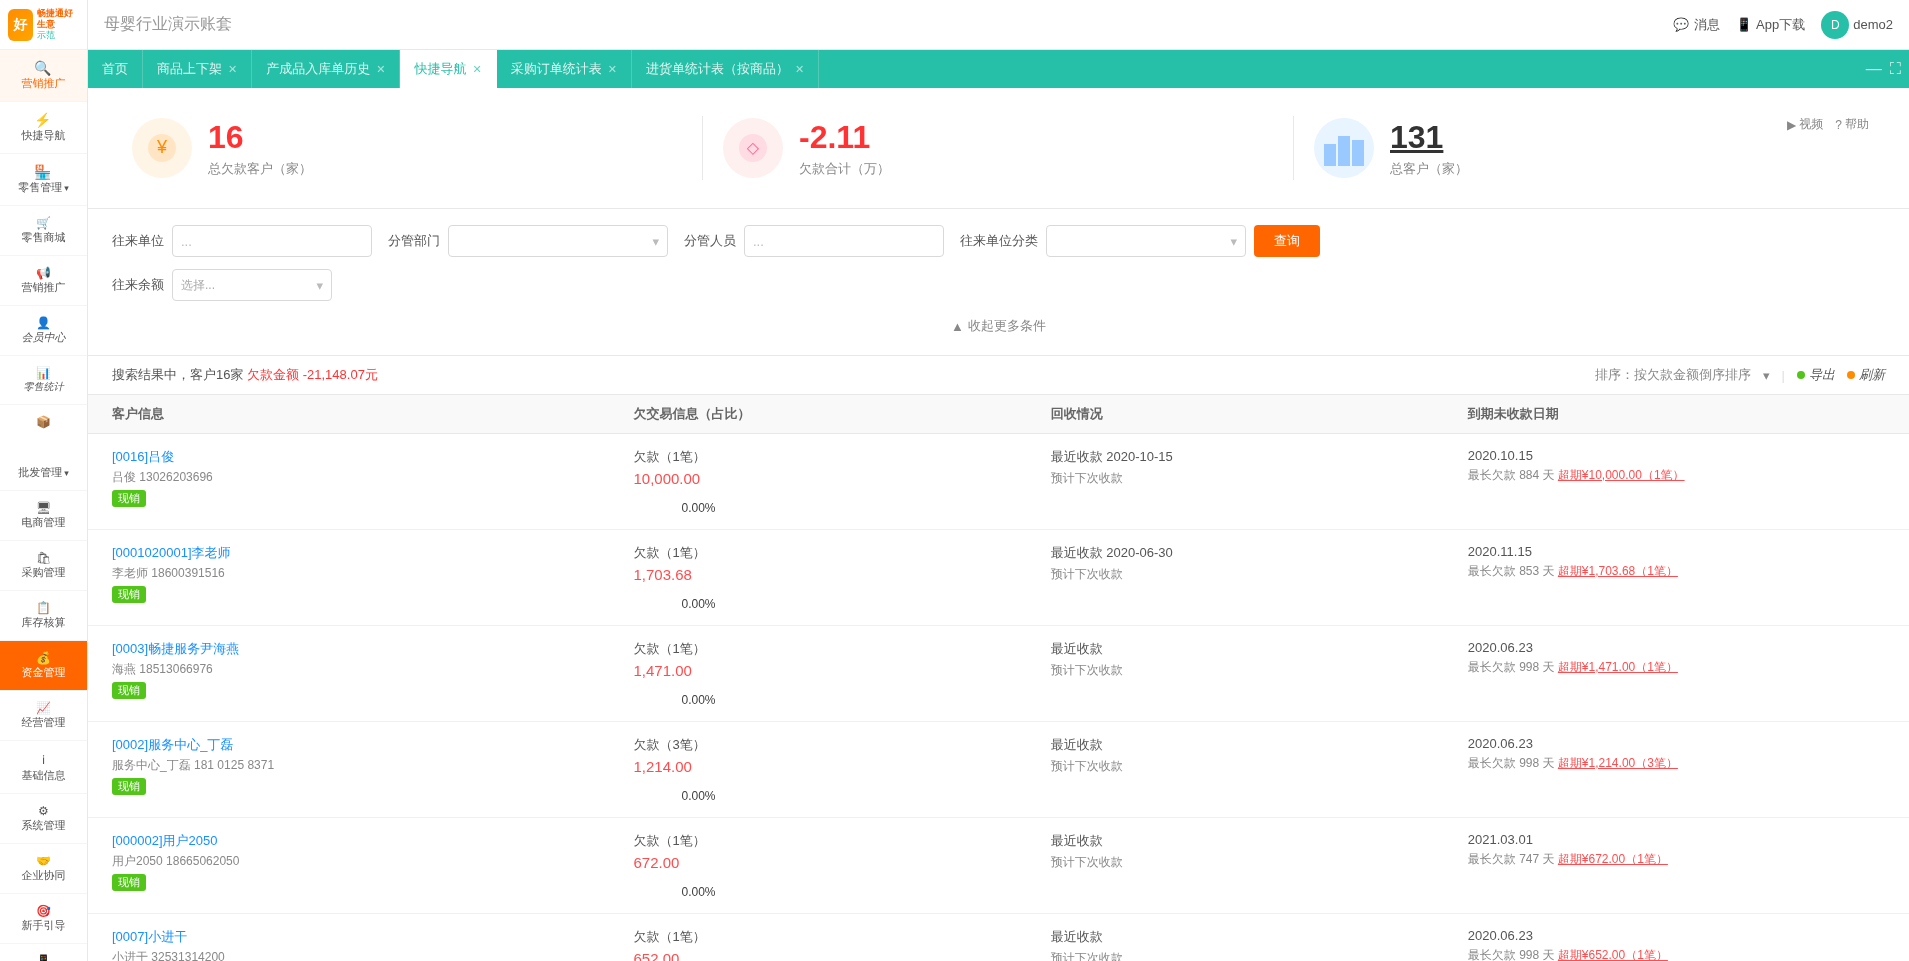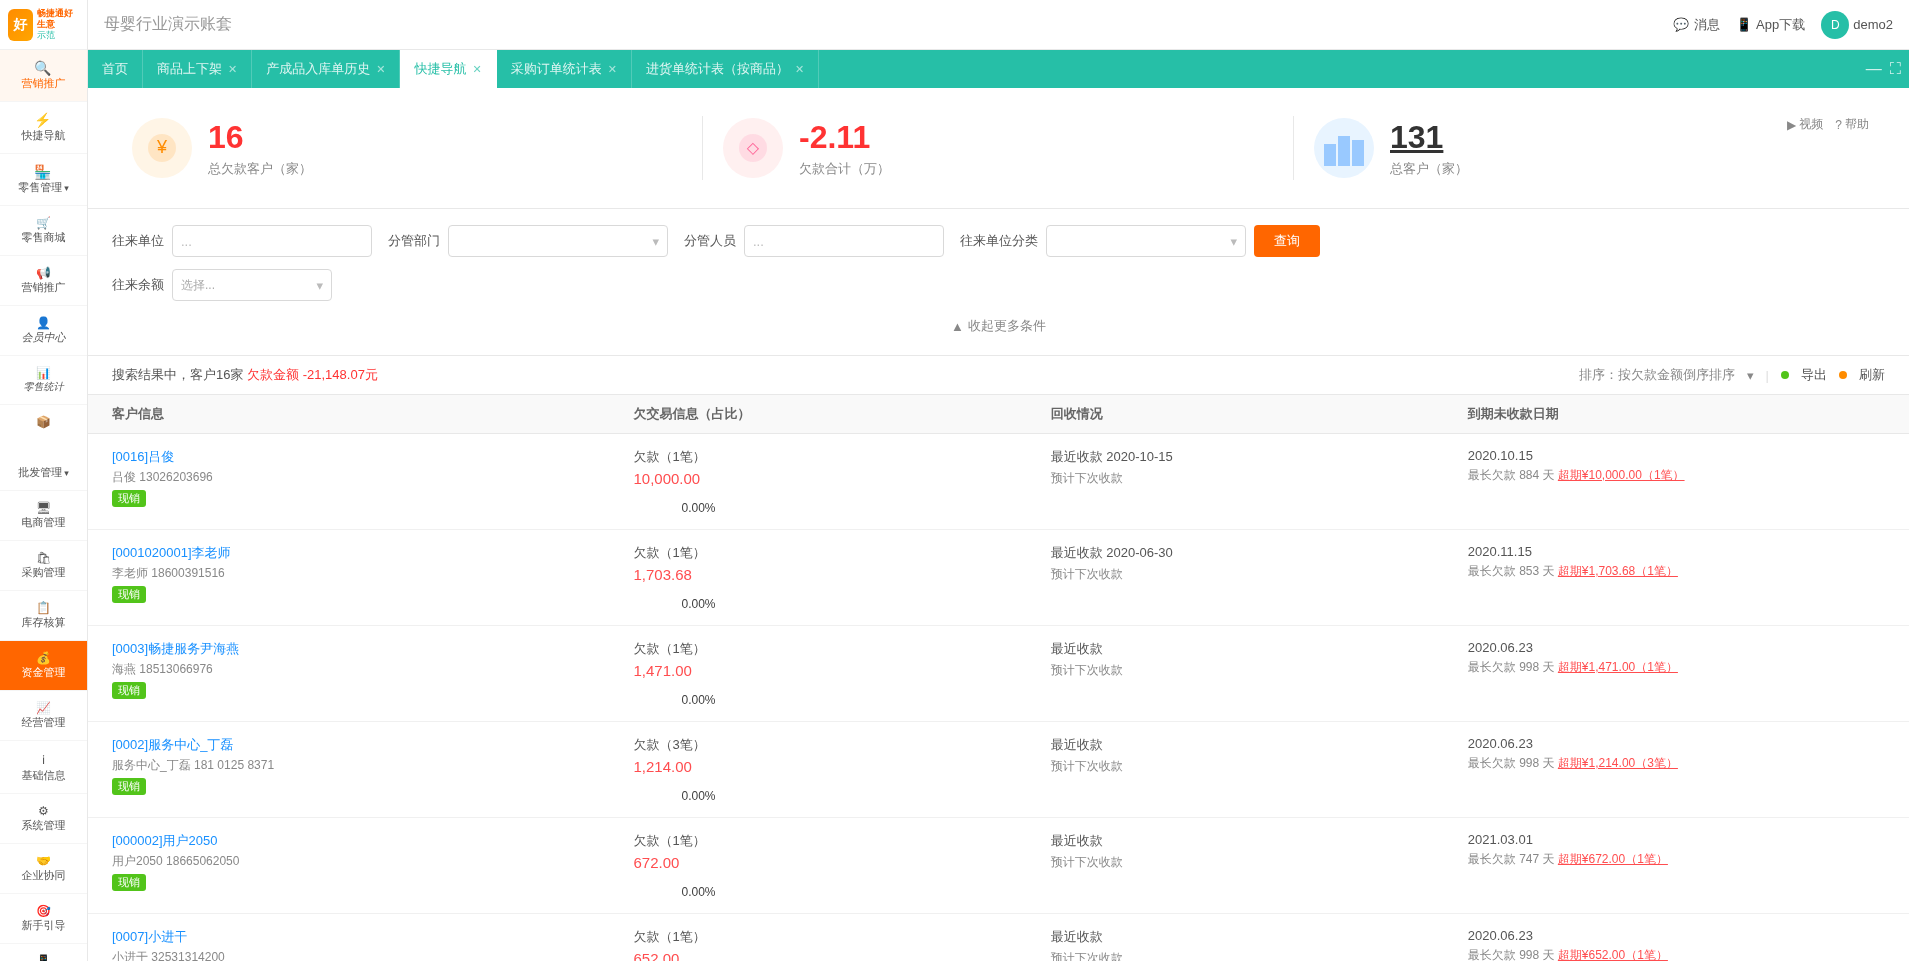--- a/index.html
+++ b/index.html
@@ -60,21 +60,21 @@
     .filter-select { width: 200px; height: 32px; border: 1px solid #d9d9d9; border-radius: 4px; padding: 0 8px; font-size: 13px; display: flex; align-items: center; justify-content: space-between; background: #fff; cursor: pointer; }
     .btn-search { background: #ff6600; color: white; border: none; border-radius: 4px; padding: 0 20px; height: 32px; font-size: 13px; cursor: pointer; }
     .btn-collapse { display: flex; align-items: center; gap: 4px; color: #888; font-size: 13px; cursor: pointer; justify-content: center; padding: 4px 0; }
 
     
     .results-bar { display: flex; align-items: center; justify-content: space-between; background: #fff; padding: 10px 24px; border-bottom: 1px solid #e8e8e8; }
     .results-info { font-size: 13px; color: #555; }
     .results-info span.highlight { color: #ff3333; }
     .results-actions { display: flex; align-items: center; gap: 12px; font-size: 13px; color: #555; }
     .sort-label { color: #888; }
-    .action-btn { display: flex; align-items: center; gap: 12px; cursor: pointer; color: #555; }
+    .action-btn { display: flex; align-items: center; gap: 4px; cursor: pointer; color: #555; font-style: italic; }
     .action-btn .dot { width: 8px; height: 8px; border-radius: 50%; display: inline-block; }
     .dot-green { background: #52c41a; }
     .dot-orange { background: #ff8c00; }
 
     
     .table-container { background: #fff; }
     .table-header { display: grid; grid-template-columns: 2.5fr 2fr 2fr 2fr; padding: 10px 24px; background: #f9f9f9; border-bottom: 1px solid #e8e8e8; font-size: 13px; color: #666; font-weight: 700; }
     .table-row { display: grid; grid-template-columns: 2.5fr 2fr 2fr 2fr; padding: 14px 24px; border-bottom: 1px solid #f0f0f0; align-items: start; }
 
     .customer-name { color: #1890ff; font-size: 13px; cursor: pointer; text-decoration: none; }

